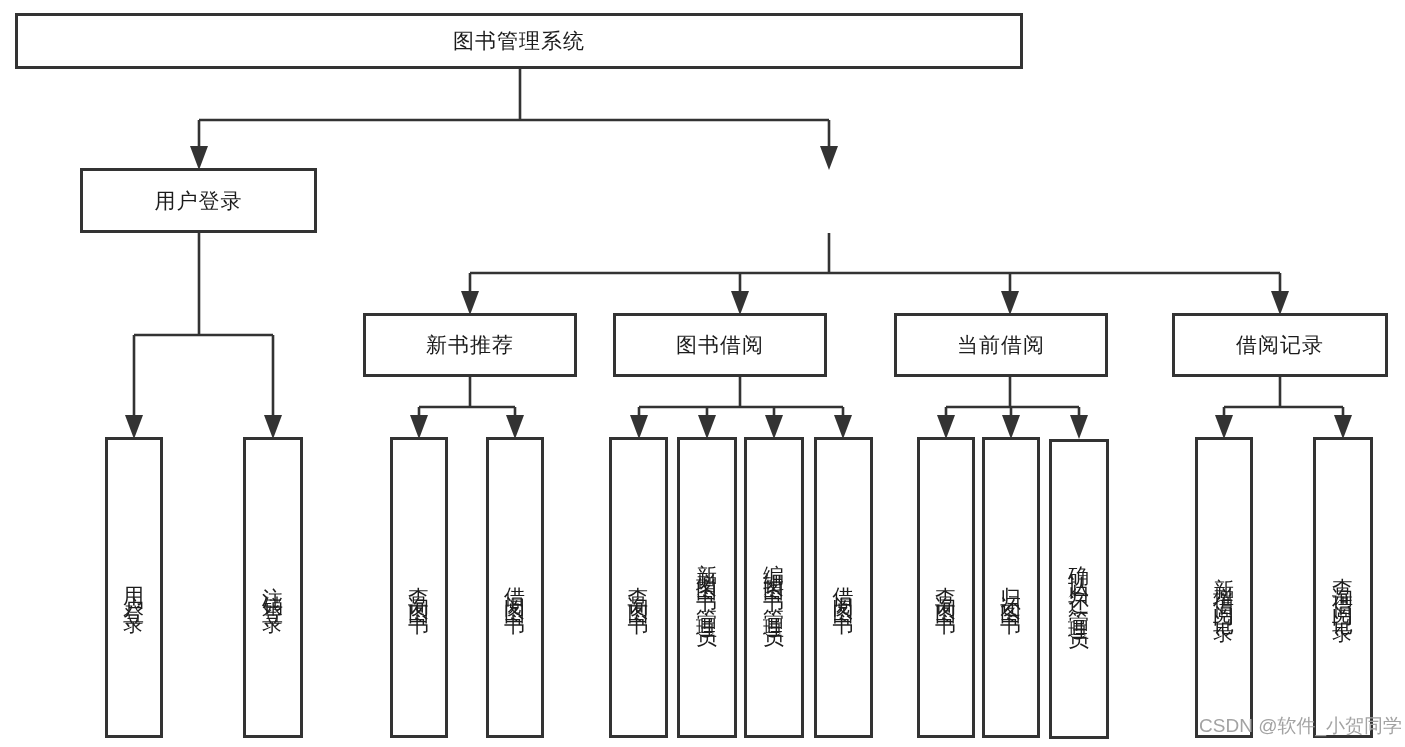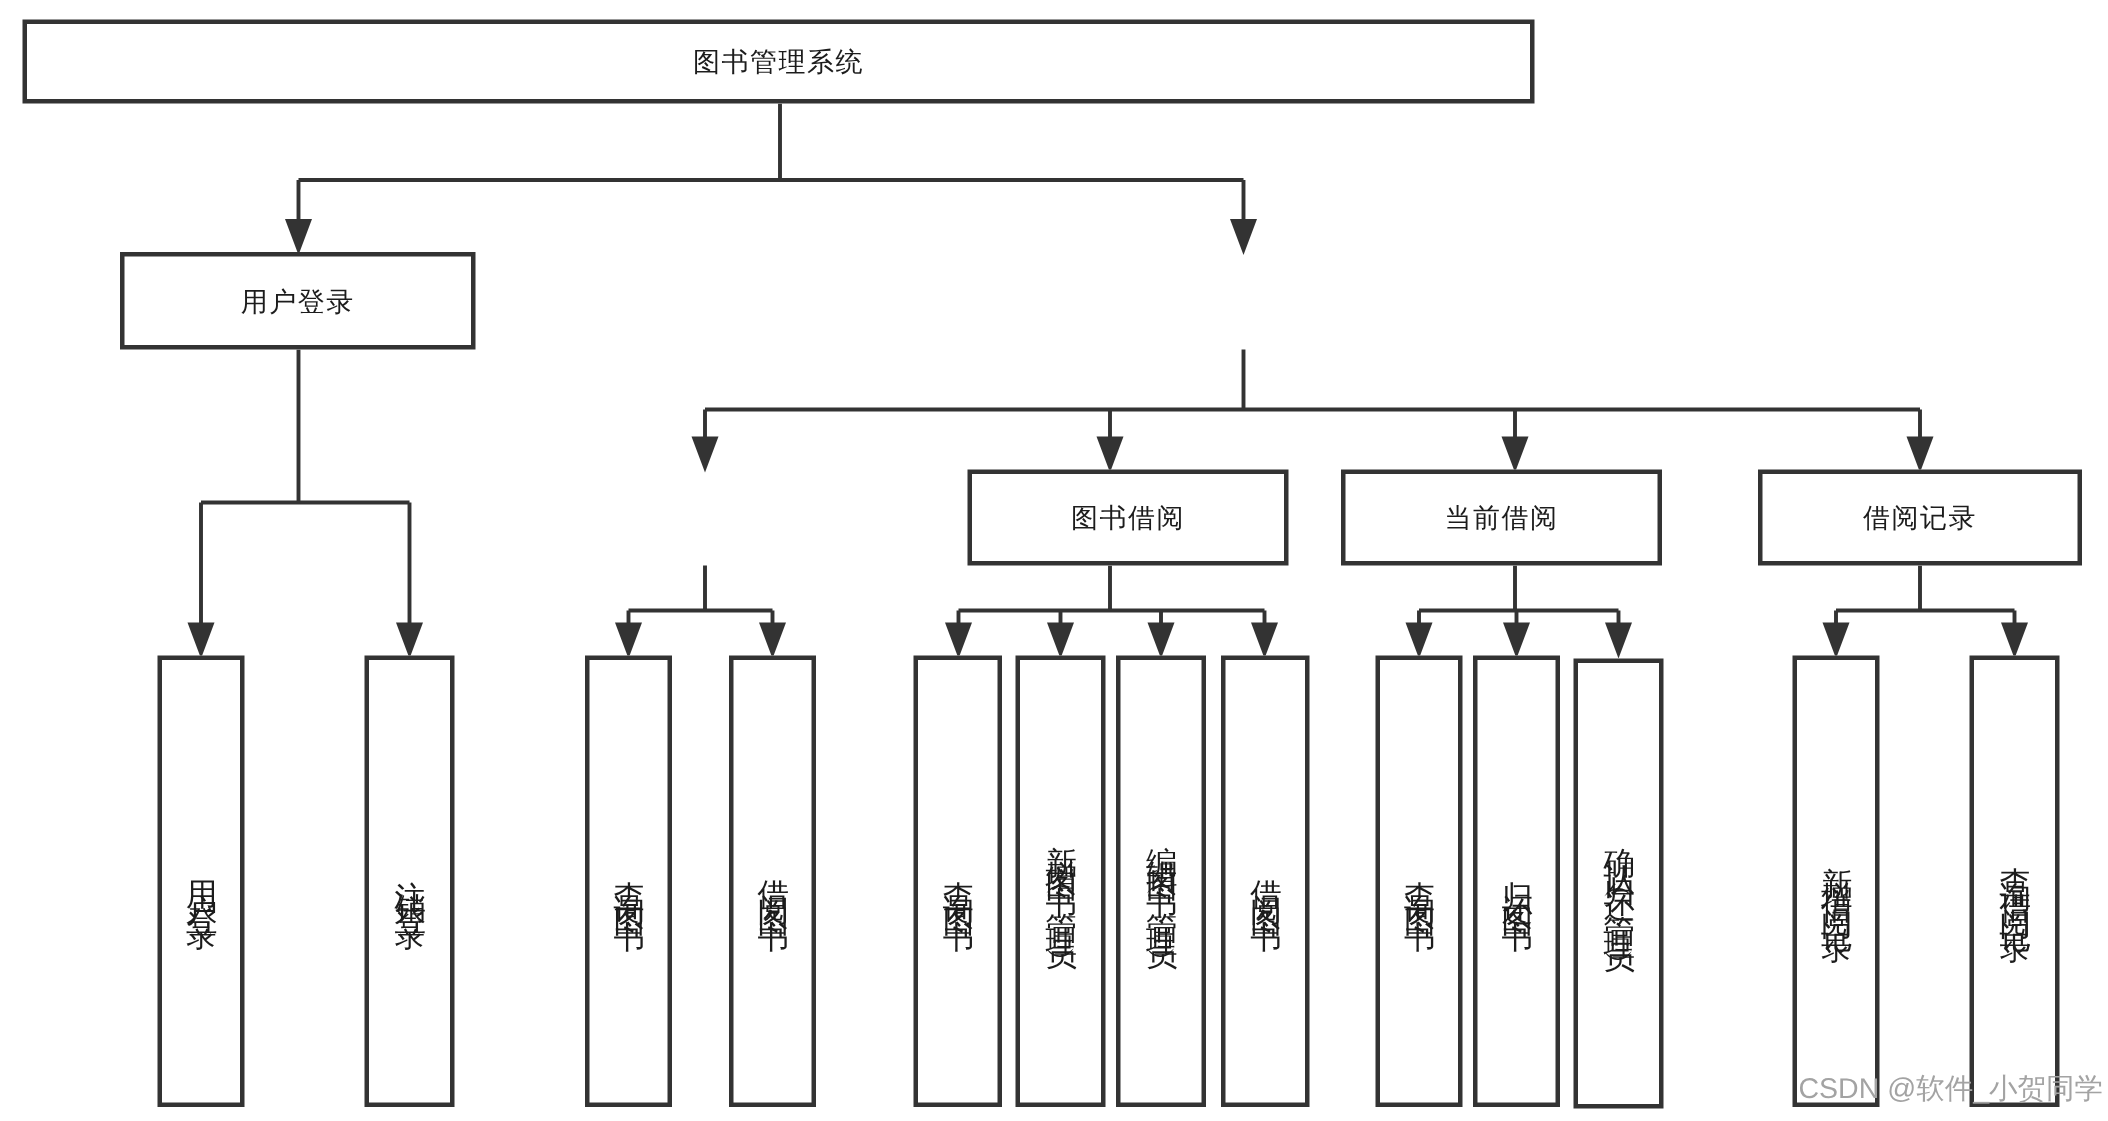--- a/index.html
+++ b/index.html
@@ -26,21 +26,21 @@
     box-sizing: border-box;
     background: #ffffff;
     border: 3px solid #333333;
     display: flex;
     align-items: center;
     justify-content: center;
     color: #1c1c1c;
     z-index: 2;
   }
   .hbox {
-    font-size: 18px;
+    font-size: 21px;
     letter-spacing: 1px;
     white-space: nowrap;
   }
   .vbox .vtext {
     writing-mode: vertical-rl;
     text-orientation: mixed;
     letter-spacing: 9px;
     line-height: 1;
     font-size: 21px;
     white-space: nowrap;
@@ -92,21 +92,24 @@
   </svg>
 
   <div class="box hbox" style="left:15px; top:13px; width:1008px; height:56px;">
     <span>图书管理系统</span>
   </div>
 
   <div class="box hbox" style="left:80px; top:168px; width:237px; height:65px;">
     <span>用户登录</span>
   </div>
 
-  <div class="box hbox" style="left:645px; top:313px; width:214px; height:64px;">
+  <div class="box hbox" style="left:363px; top:313px; width:214px; height:64px;">
+    <span>新书推荐</span>
+  </div>
+  <div class="box hbox" style="left:613px; top:313px; width:214px; height:64px;">
     <span>图书借阅</span>
   </div>
   <div class="box hbox" style="left:894px; top:313px; width:214px; height:64px;">
     <span>当前借阅</span>
   </div>
   <div class="box hbox" style="left:1172px; top:313px; width:216px; height:64px;">
     <span>借阅记录</span>
   </div>
 
   <div class="box vbox" style="left:105px; top:437px; width:58px; height:301px;">

